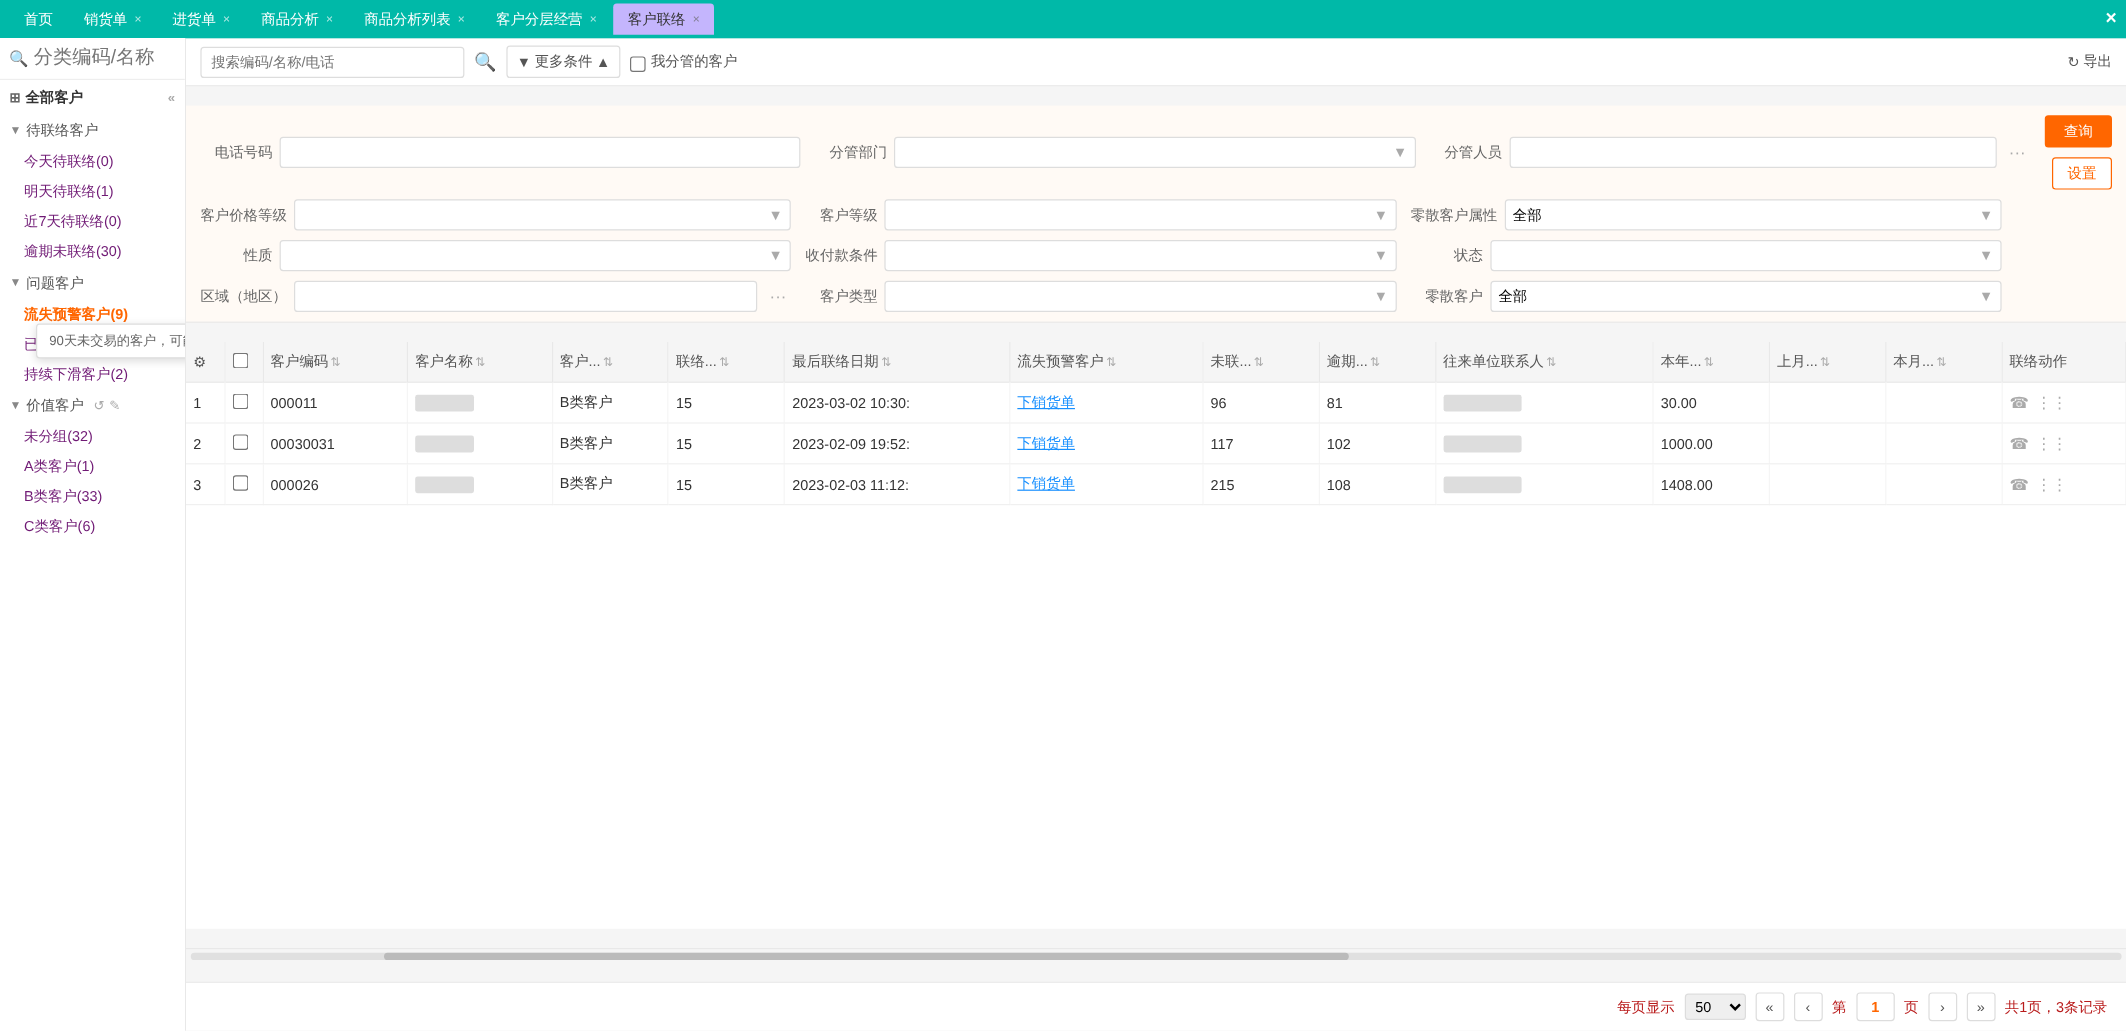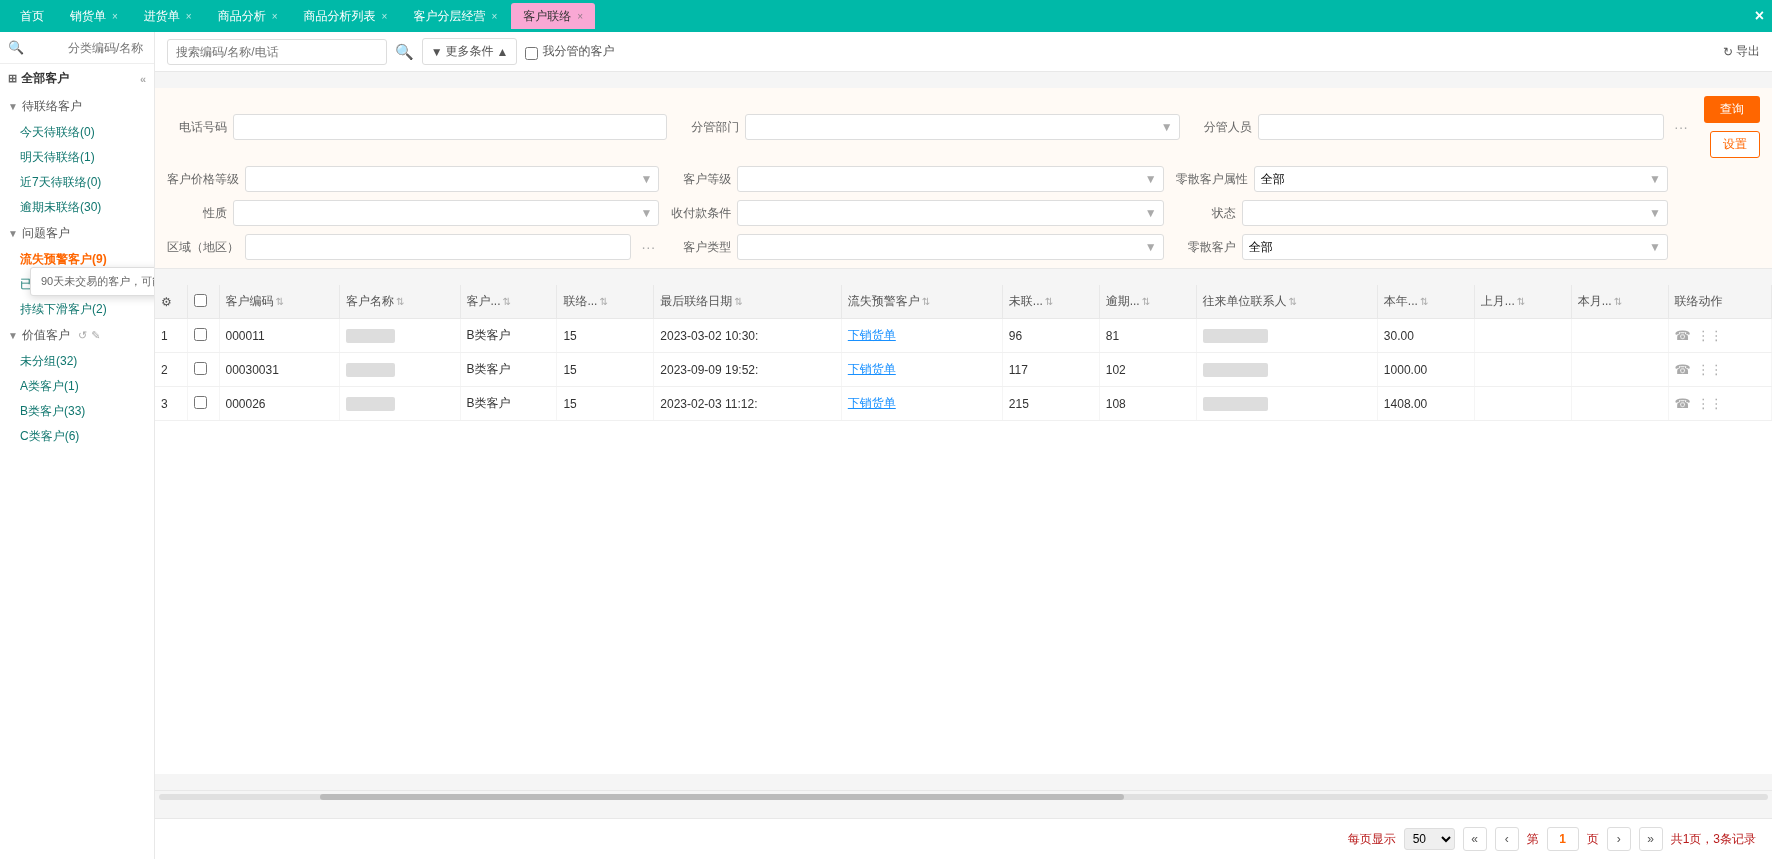--- a/index.html
+++ b/index.html
@@ -19,21 +19,21 @@
       padding: 0 12px;
       display: flex;
       align-items: center;
       gap: 6px;
       color: #fff;
       cursor: pointer;
       border-radius: 3px 3px 0 0;
       font-size: 12px;
       white-space: nowrap;
     }
-    .nav-tab.active { background: #f9a8d4; color: #333; }
+    .nav-tab.active { background: #c4b5fd; color: #333; }
     .nav-tab .close-x { font-size: 10px; opacity: 0.7; }
     .nav-tab.active .close-x { color: #666; }
     .top-nav-close {
       margin-left: auto;
       color: #fff;
       cursor: pointer;
       font-size: 16px;
       font-weight: bold;
     }
 
@@ -56,23 +56,22 @@
       display: flex;
       align-items: center;
       padding: 8px;
       border-bottom: 1px solid #eee;
       gap: 4px;
     }
     .sidebar-search input {
       flex: 1;
       border: none;
       outline: none;
-      font-size: 12px;
+      font-size: 16px;
       color: #a21caf;
-      text-align: center;
     }
     .search-icon-small { color: #aaa; font-size: 13px; }
     
     .sidebar-header {
       display: flex;
       align-items: center;
       justify-content: space-between;
       padding: 6px 8px;
       font-weight: bold;
       color: #333;
@@ -87,21 +86,21 @@
       padding: 5px 8px;
       color: #555;
       font-size: 12px;
       cursor: pointer;
       gap: 4px;
     }
     .sidebar-group-label .arrow { font-size: 10px; color: #888; }
     
     .sidebar-item {
       padding: 4px 8px 4px 20px;
-      color: #0f766e;
+      color: #701a75;
       cursor: pointer;
       font-size: 12px;
     }
     .sidebar-item.active { color: #ff6600; font-weight: bold; }
     
     .tooltip-box {
       position: absolute;
       left: 30px;
       background: #fff;
       border: 1px solid #ddd;
@@ -597,21 +596,21 @@
         </div>
       </td>
     </tr>
             <tr>
       <td>2</td>
       <td><input type="checkbox" style=""></td>
       <td>00030031</td>
       <td><span style="background:#ddd;color:transparent;border-radius:2px;padding:0 16px;">██</span></td>
       <td>B类客户</td>
       <td>15</td>
-      <td>2023-09-09 19:52:</td>
+      <td>2023-02-09 19:52:</td>
       <td><span class="link-text">下销货单</span></td>
       <td>117</td>
       <td>102</td>
       <td><span style="background:#ddd;color:transparent;border-radius:2px;padding:0 20px;">███</span></td>
       <td>1000.00</td>
       <td></td>
       <td></td>
       <td>
         <div class="action-icons">
           <span class="action-icon">☎</span>

